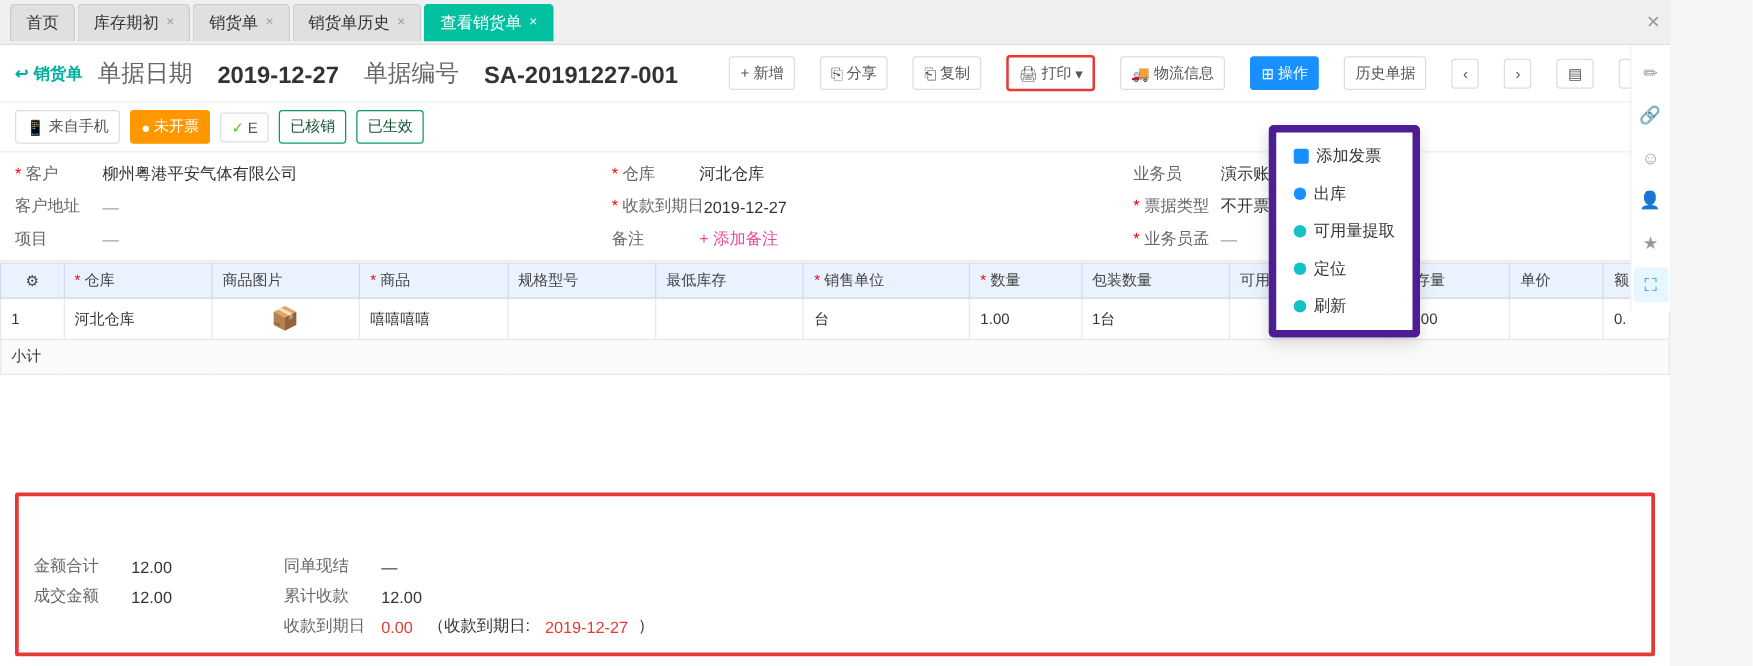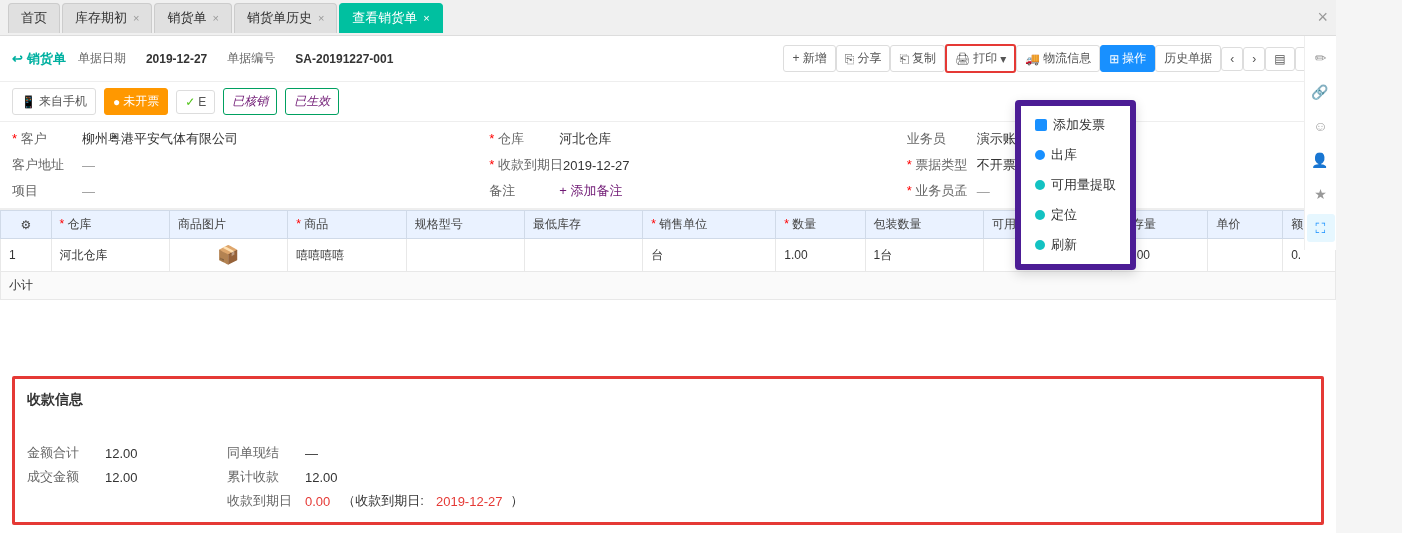--- a/index.html
+++ b/index.html
@@ -25,29 +25,29 @@
     .content { background: #fff; height: calc(533px - 36px); display: flex; flex-direction: column; }
 
     
     .doc-header {
       display: flex; align-items: center; padding: 8px 12px; border-bottom: 1px solid #eee;
       background: #fff; gap: 12px;
     }
     .doc-type-badge {
       display: flex; align-items: center; gap: 4px; color: #00b0a0; font-size: 13px; font-weight: bold;
     }
-    .doc-meta { display: flex; align-items: center; gap: 20px; font-size: 12px; }
+    .doc-meta { display: flex; align-items: flex-end; gap: 20px; font-size: 19px; }
     .doc-meta span { color: #666; }
     .doc-meta strong { color: #333; }
-    .doc-actions { margin-left: auto; display: flex; align-items: center; gap: 0; }
+    .doc-actions { margin-left: auto; display: flex; align-items: center; gap: 20px; }
     .action-btn {
       display: flex; align-items: center; gap: 3px; padding: 4px 8px; border: 1px solid #ddd;
       border-radius: 3px; background: #fff; cursor: pointer; font-size: 12px; color: #555;
     }
-    .action-btn.green-status { background: #fff; color: #701a75; border-color: #00a060; font-style: italic; }
+    .action-btn.green-status { background: #fff; color: #14532d; border-color: #00a060; }
 
     
     .toolbar-row {
       display: flex; align-items: center; padding: 6px 12px; gap: 8px; border-bottom: 1px solid #eee;
     }
 
     
     .form-area { padding: 8px 12px; display: flex; flex-direction: column; gap: 8px; border-bottom: 1px solid #eee; }
     .form-row { display: flex; align-items: flex-start; gap: 0; }
     .field-group { display: flex; align-items: center; flex: 1; }
@@ -232,21 +232,21 @@
           <span class="field-value">不开票</span>
         </div>
       </div>
       <div class="form-row">
         <div class="field-group">
           <span class="field-label">项目</span>
           <span class="field-value field-dashes">—</span>
         </div>
         <div class="field-group" style="margin-left:60px;">
           <span class="field-label">备注</span>
-          <span class="field-value" style="color:#701a75;cursor:pointer;">+ 添加备注</span>
+          <span class="field-value" style="color:#ec4899;cursor:pointer;">+ 添加备注</span>
         </div>
         <div class="field-group" style="margin-left:auto;">
           <span class="field-label required">业务员孟</span>
           <span class="field-value field-dashes">—</span>
         </div>
       </div>
     </div>
 
     <div class="table-wrap">
       <table>
@@ -286,21 +286,20 @@
             <td>0.</td>
           </tr>
           <tr class="subtotal-row">
             <td colspan="13">小计</td>
           </tr>
         </tbody>
       </table>
     </div>
 
     <div class="bottom-panel">
-      <div class="panel-title">收款信息</div>
       <div class="payment-grid">
         <div class="payment-item">
           <span class="payment-label">金额合计</span>
           <span class="payment-value">12.00</span>
         </div>
         <div class="payment-item">
           <span class="payment-label">同单现结</span>
           <span class="payment-value">—</span>
         </div>
         <div></div>

